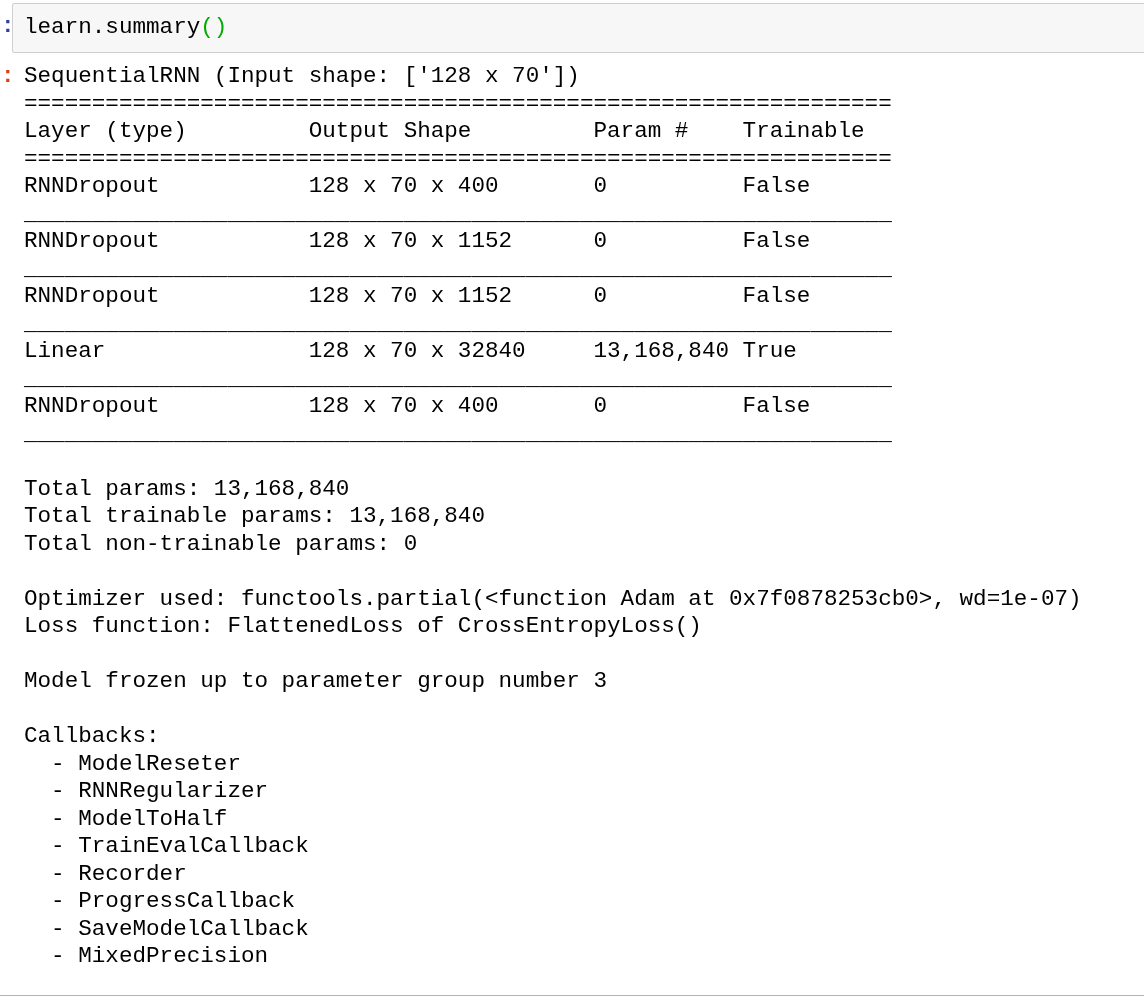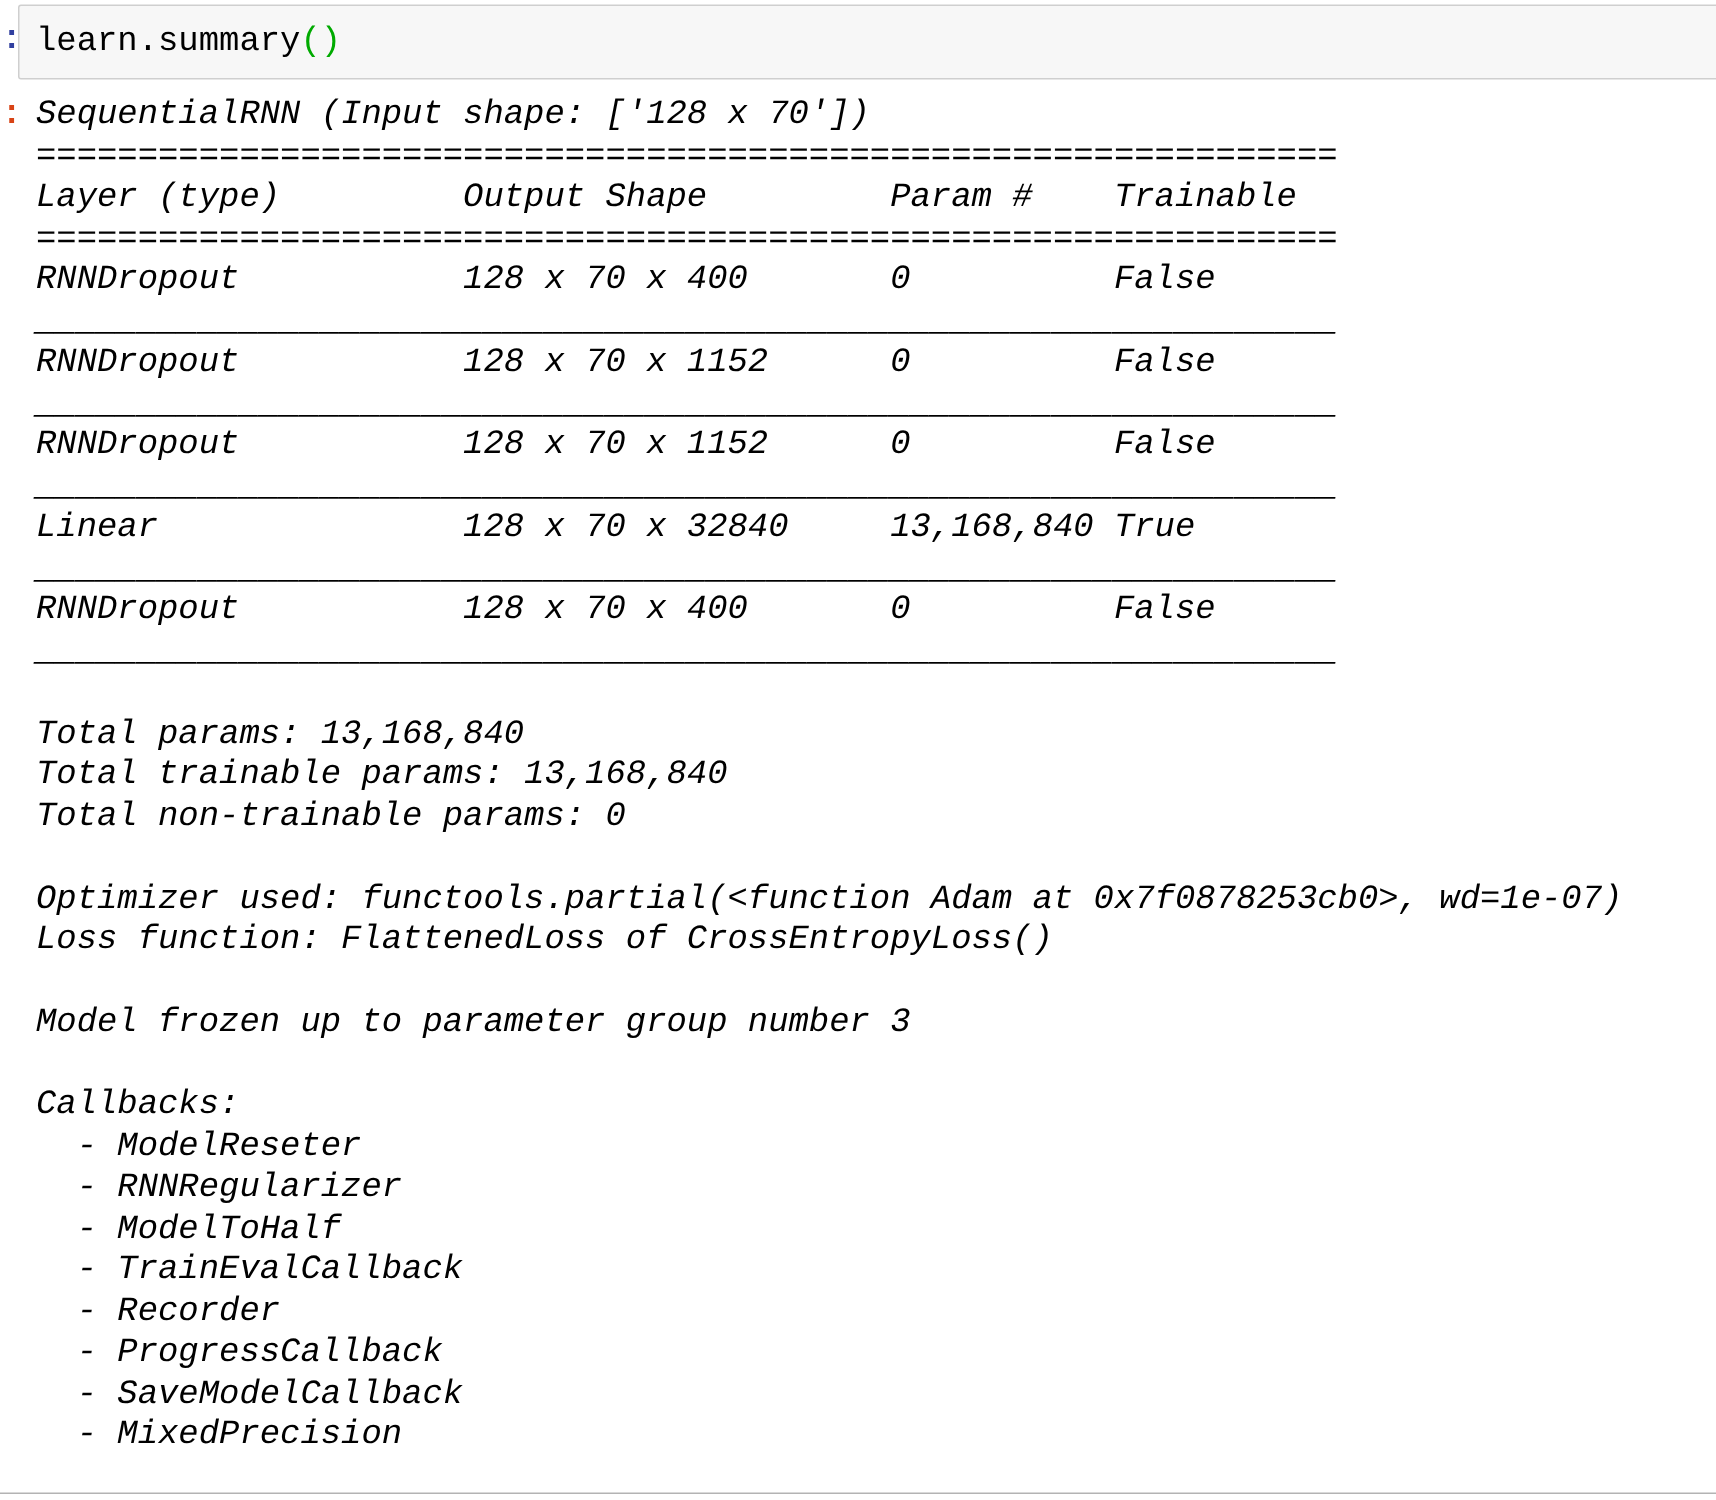--- a/index.html
+++ b/index.html
@@ -47,21 +47,20 @@
   .tok-paren { color: #00aa00; }
   pre.summary {
     position: absolute;
     left: 24px;
     top: 63px;
     margin: 0;
     font-family: "Liberation Mono", "DejaVu Sans Mono", monospace;
     font-size: 22.6px;
     line-height: 27.5px;
     white-space: pre;
-    font-style: italic;
   }
   .bottom-divider {
     position: absolute;
     left: 0;
     top: 995px;
     width: 1144px;
     height: 0;
     border-top: 1px solid #b3b3b3;
   }
 </style>

